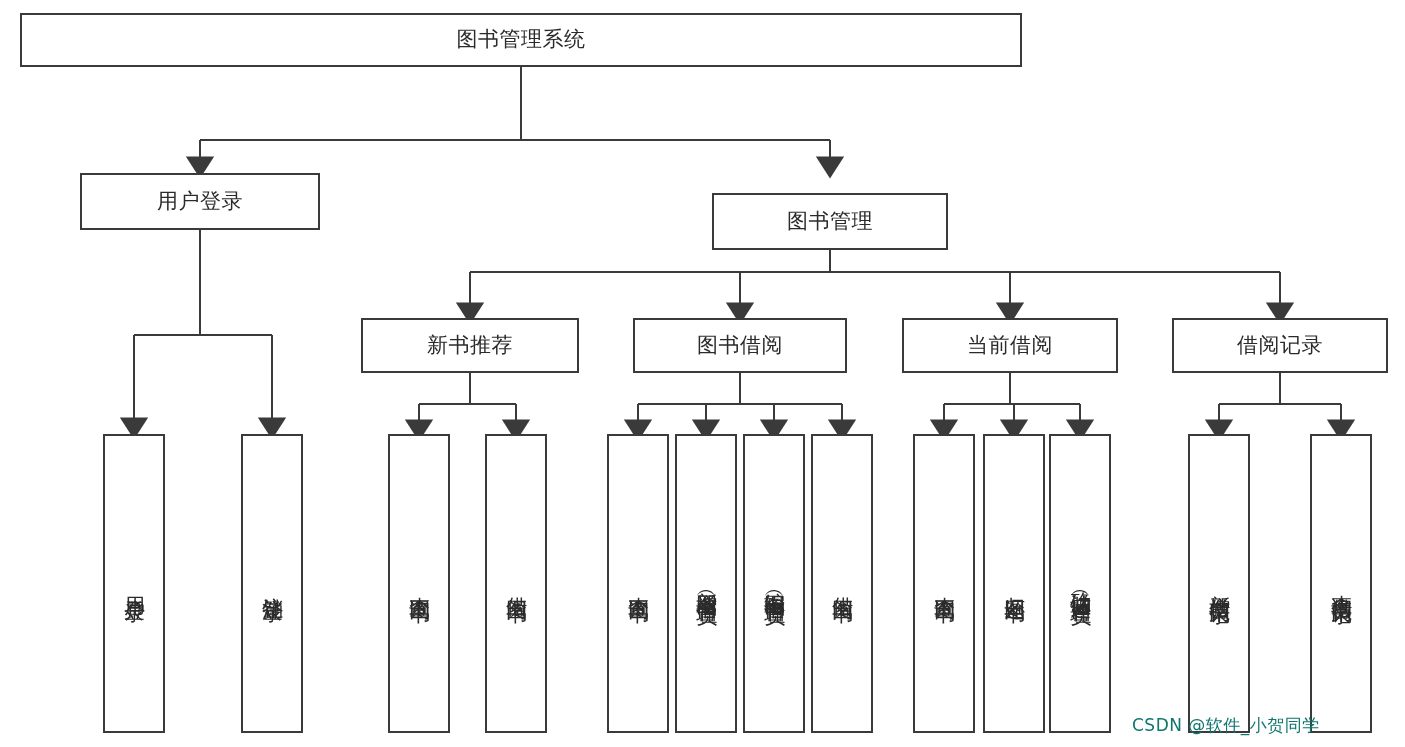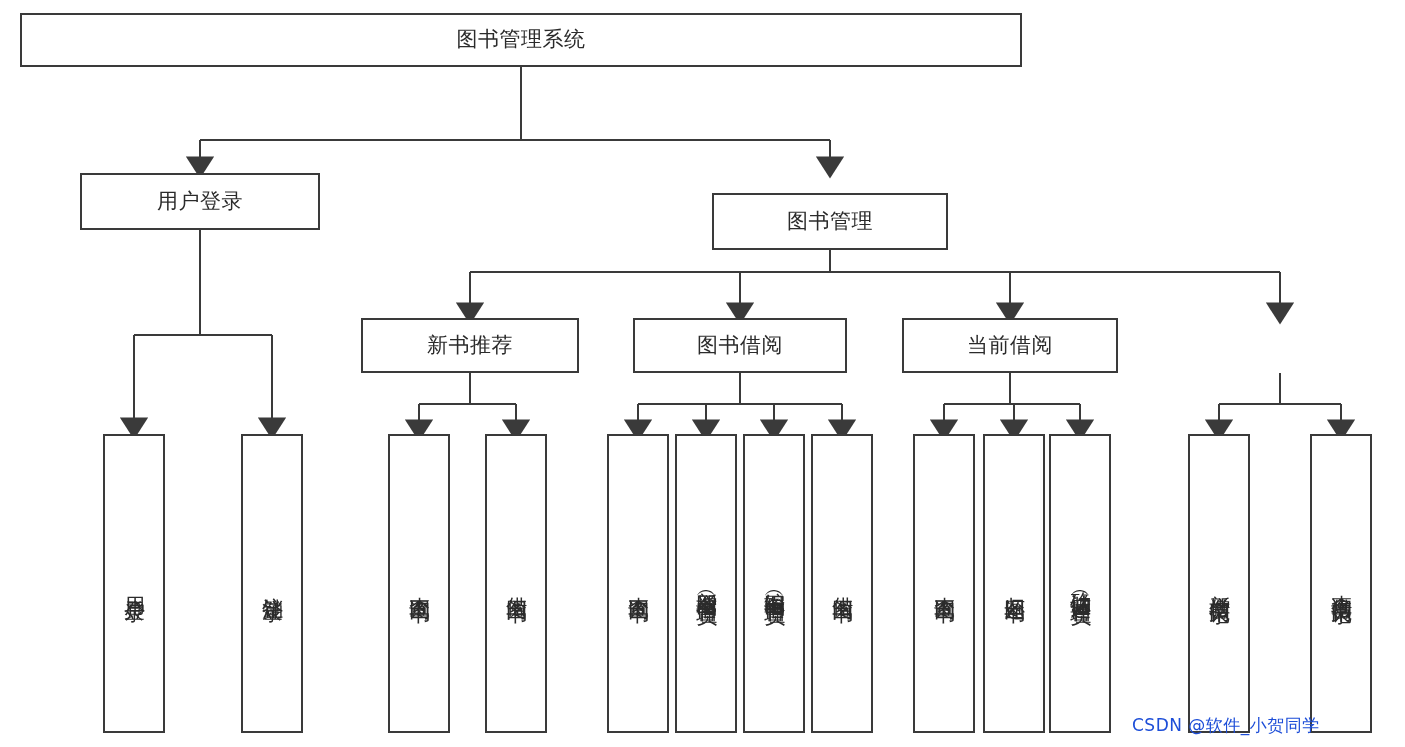--- a/index.html
+++ b/index.html
@@ -126,20 +126,23 @@
 
   <div class="node node-h" style="left: 361px; top: 318px; width: 218px; height: 55px; border-color: rgb(58, 58, 58); color: rgb(43, 43, 43); background: rgb(255, 255, 255); text-align: center;">
     <span>新书推荐</span>
   </div>
   <div class="node node-h" style="left: 633px; top: 318px; width: 214px; height: 55px; border-color: rgb(58, 58, 58); color: rgb(43, 43, 43); background: rgb(255, 255, 255); text-align: center;">
     <span>图书借阅</span>
   </div>
   <div class="node node-h" style="left: 902px; top: 318px; width: 216px; height: 55px; border-color: rgb(58, 58, 58); color: rgb(43, 43, 43); background: rgb(255, 255, 255); text-align: right;">
     <span>当前借阅</span>
   </div>
+  <div class="node node-h" style="left: 1172px; top: 318px; width: 216px; height: 55px; border-color: rgb(58, 58, 58); color: rgb(43, 43, 43); background: rgb(255, 255, 255);">
+    <span>借阅记录</span>
+  </div>
 
   <div class="node node-v" style="left: 103px; top: 434px; width: 62px; height: 299px; border-color: rgb(58, 58, 58); color: rgb(43, 43, 43); background: rgb(255, 255, 255);">
     <span>用户登录</span>
   </div>
   <div class="node node-v" style="left: 241px; top: 434px; width: 62px; height: 299px; border-color: rgb(58, 58, 58); color: rgb(43, 43, 43); background: rgb(255, 255, 255);">
     <span>注销登录</span>
   </div>
   <div class="node node-v" style="left: 388px; top: 434px; width: 62px; height: 299px; border-color: rgb(58, 58, 58); color: rgb(43, 43, 43); background: rgb(255, 255, 255);">
     <span>查询图书</span>
   </div>
@@ -167,15 +170,15 @@
   <div class="node node-v" style="left: 1049px; top: 434px; width: 62px; height: 299px; border-color: rgb(58, 58, 58); color: rgb(43, 43, 43); background: rgb(255, 255, 255);">
     <span>确认归还（管理员）</span>
   </div>
   <div class="node node-v" style="left: 1188px; top: 434px; width: 62px; height: 299px; border-color: rgb(58, 58, 58); color: rgb(43, 43, 43); background: rgb(255, 255, 255);">
     <span>新增借阅记录</span>
   </div>
   <div class="node node-v" style="left: 1310px; top: 434px; width: 62px; height: 299px; border-color: rgb(58, 58, 58); color: rgb(43, 43, 43); background: rgb(255, 255, 255);">
     <span>查询借阅记录</span>
   </div>
 
-  <div class="watermark" style="left: 1132px; top: 714px; color: #1d4ed8;">CSDN @软件_小贺同学</div>
+  <div class="watermark" style="left: 1132px; top: 714px; color: #0f766e;">CSDN @软件_小贺同学</div>
 
 </div>
 
 </body></html>

